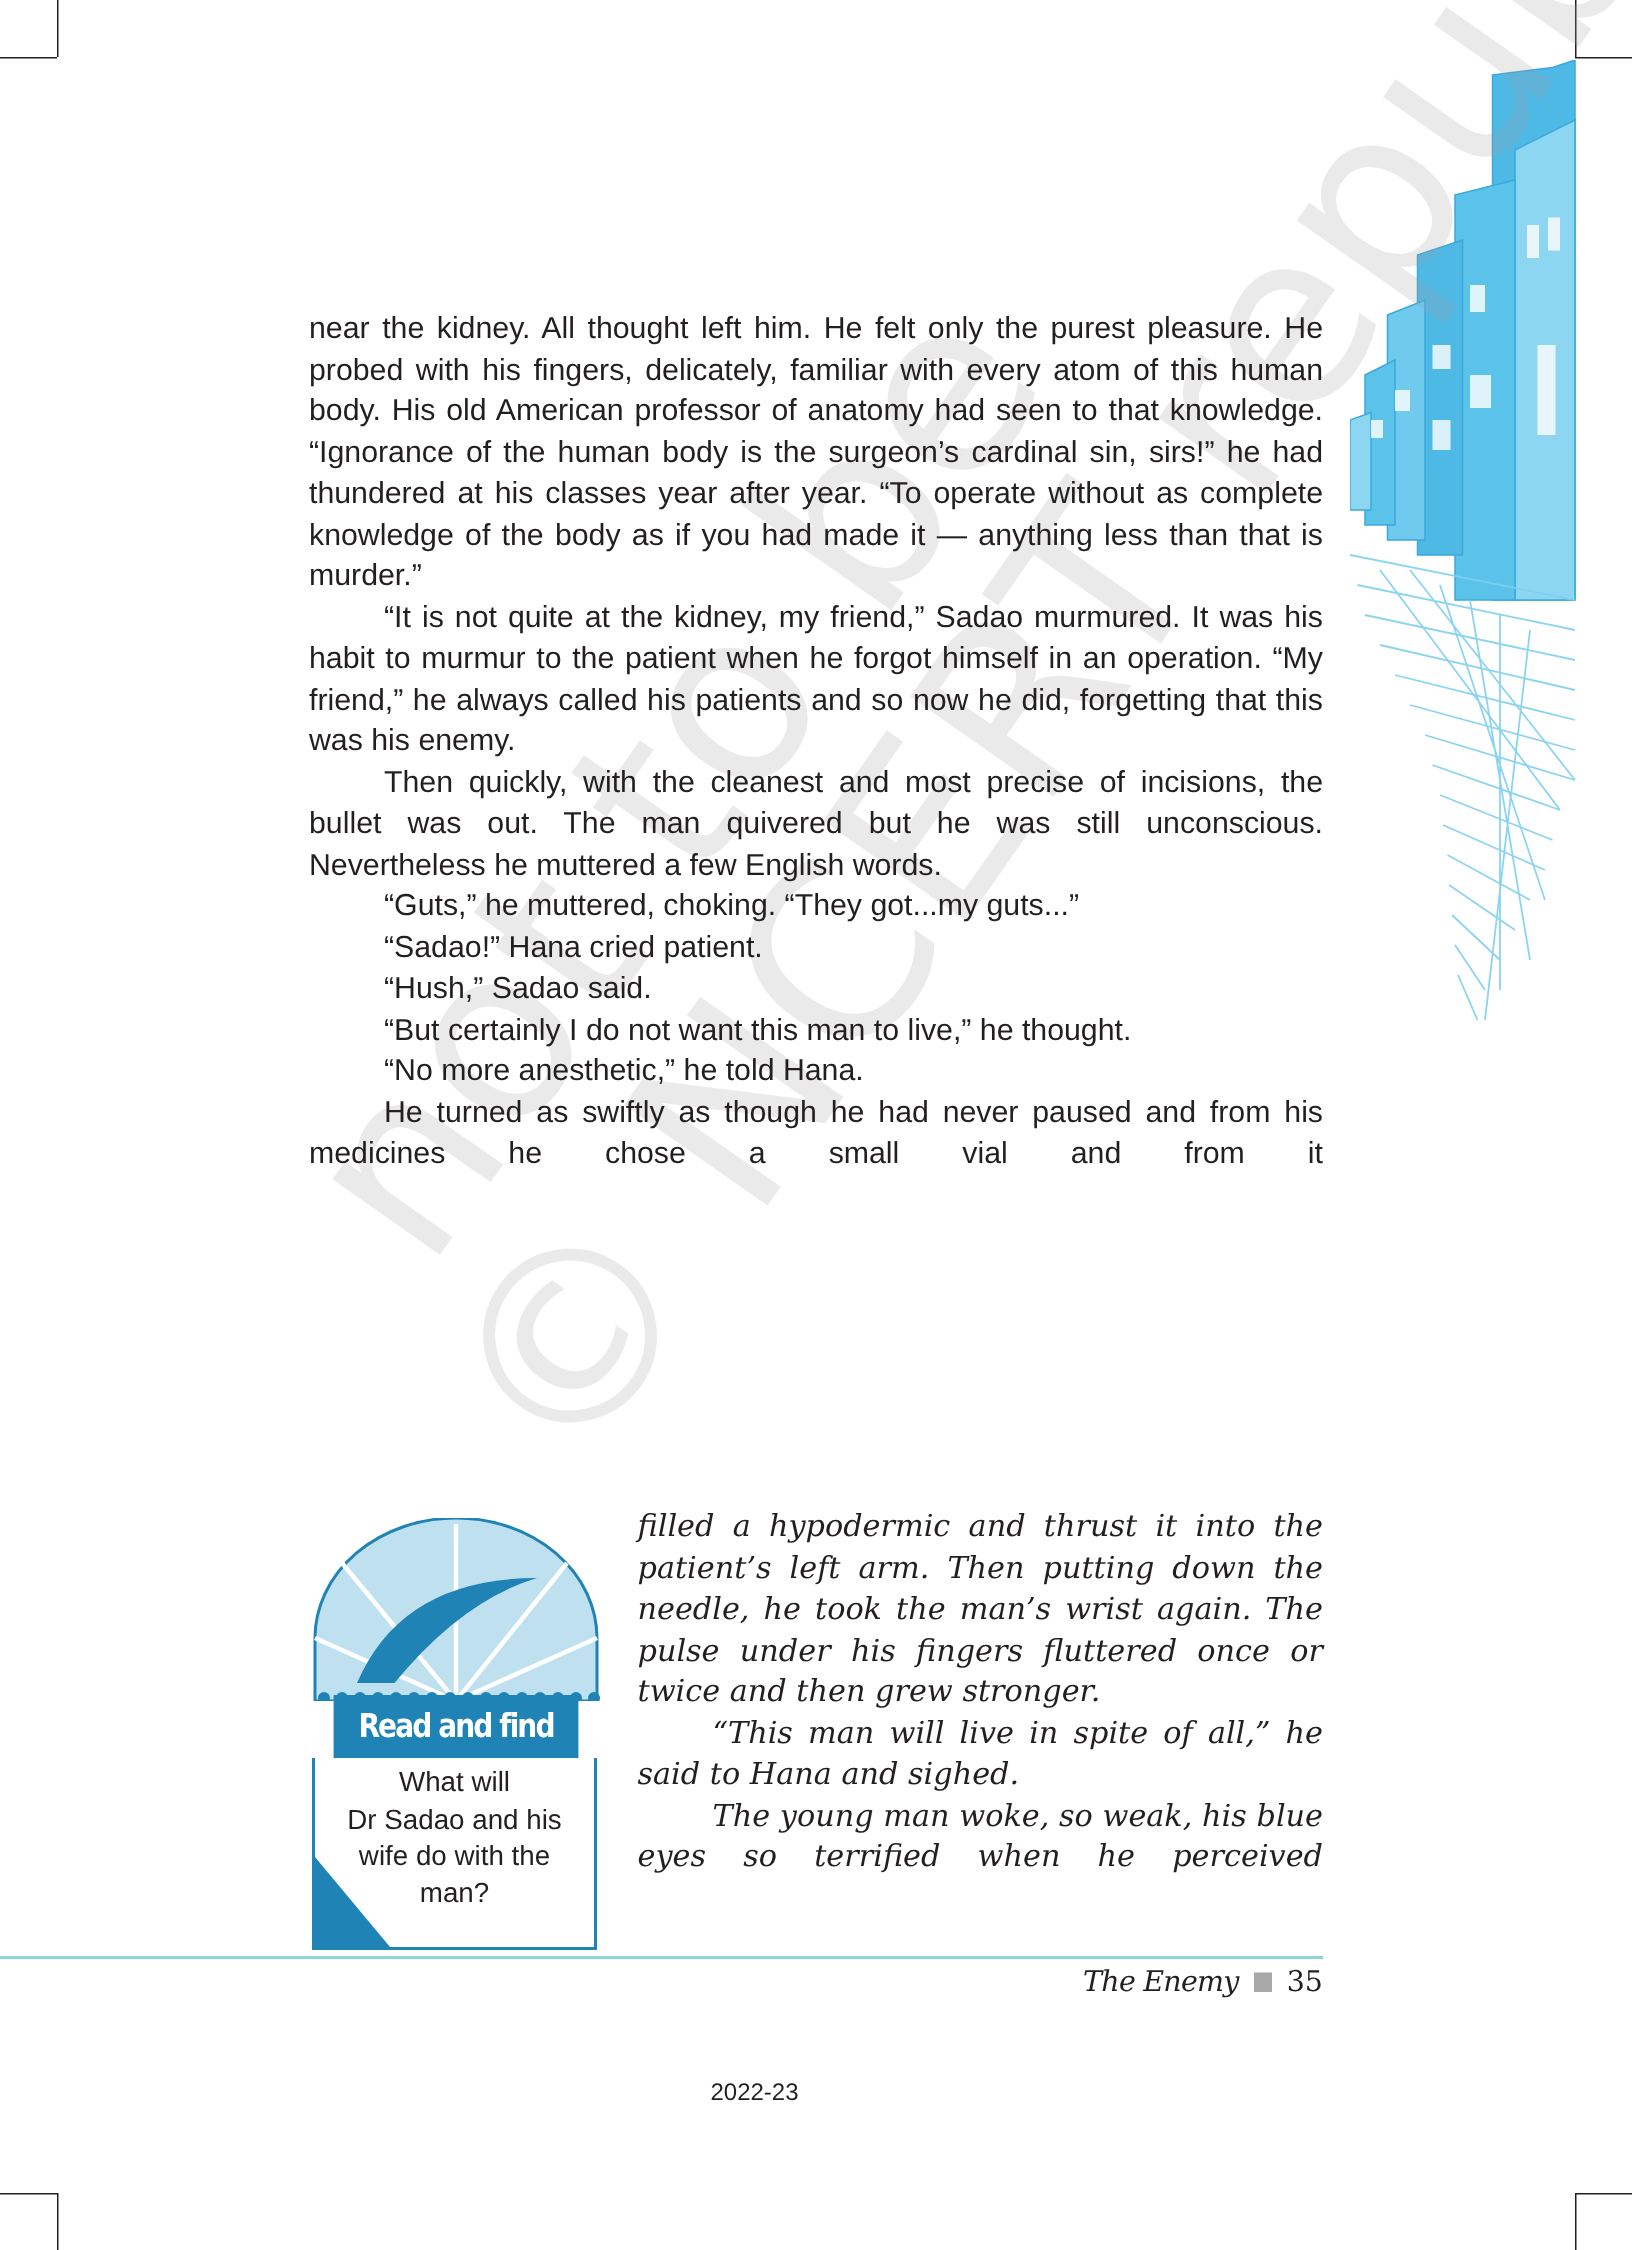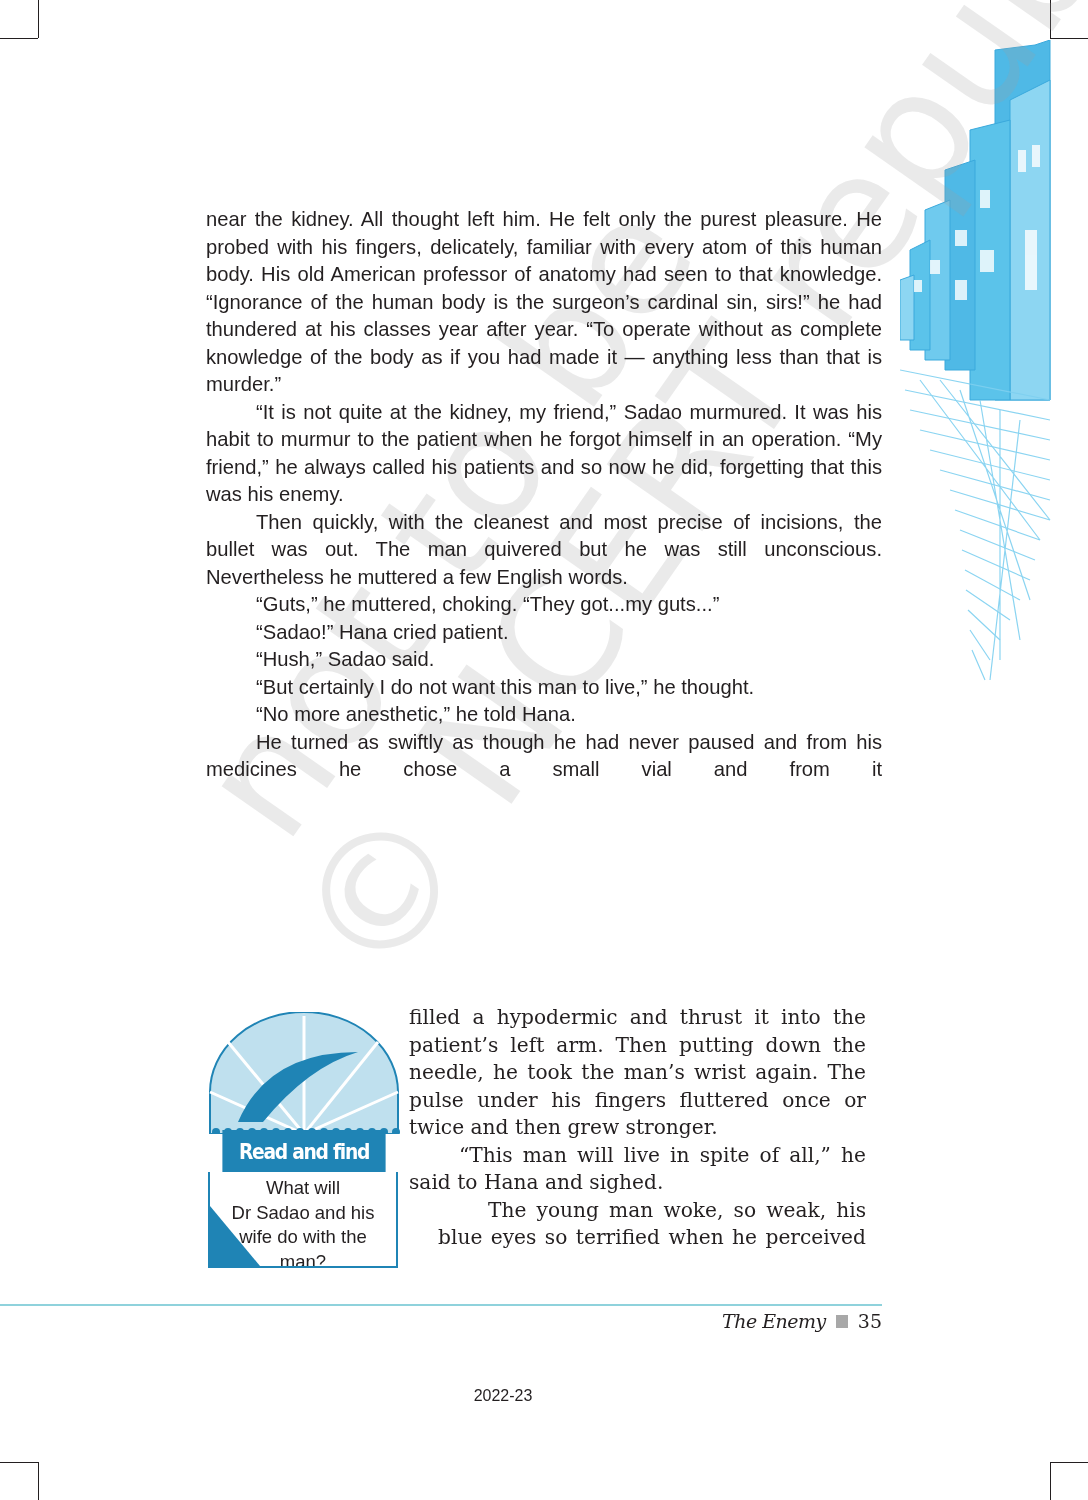--- a/index.html
+++ b/index.html
@@ -2,29 +2,29 @@
 <html><head>
 <meta charset="utf-8">
 <style>
   html, body { margin: 0; padding: 0; }
   body { width: 1088px; height: 1500px; background: #ffffff; position: relative; overflow: hidden; font-family: "DejaVu Serif", serif; color: #231f20; }
   .crop { position: absolute; background: #231f20; }
   .page-text { position: absolute; left: 206px; top: 206px; width: 676px; font-family: Liberation Sans, sans-serif; font-size: 20.2px; line-height: 27.5px; text-align: justify; }
   .page-text p { margin: 0; }
   .page-text p.indent { text-indent: 50px; }
   .page-text p.noindent { text-indent: 0; }
-  .wrap-col { position: absolute; left: 409px; top: 1004px; width: 457px; font-family: "DejaVu Serif", serif; font-size: 20.2px; line-height: 27.5px; text-align: justify; }
+  .wrap-col { position: absolute; left: 425px; top: 1004px; width: 457px; font-family: "DejaVu Serif", serif; font-size: 20.2px; line-height: 27.5px; text-align: justify; font-style: italic; }
   .wrap-col p { margin: 0; }
   .wrap-col p.indent { text-indent: 50px; }
   .watermark { position: absolute; left: 140px; top: 820px; font-family: "DejaVu Sans", sans-serif; font-size: 160px; color: rgba(160,160,160,0.22); transform: rotate(-55deg); transform-origin: left top; white-space: nowrap; pointer-events: none; line-height: 160px; }
   .watermark div { margin-left: 0; }
   .illustration { position: absolute; left: 900px; top: 40px; width: 152px; height: 650px; }
   .rf-box { position: absolute; left: 208px; top: 1012px; width: 192px; height: 265px; }
   .rf-title { position: absolute; left: 0; top: 118px; width: 192px; height: 42px; background: #1f84b5; color: #fff; font-family: "DejaVu Sans", sans-serif; font-weight: bold; font-size: 22px; line-height: 44px; text-align: center; letter-spacing: -1.5px; transform: scaleX(0.85); transform-origin: center; }
-  .rf-question { position: absolute; left: 0; top: 160px; width: 190px; height: 96px; border: 2px solid #1f84b5; border-top: none; background: #fff; font-family: "Liberation Sans", sans-serif; font-size: 18.5px; line-height: 24.5px; text-align: center; color: #231f20; box-sizing: border-box; padding-top: 4px; overflow: hidden; }
+  .rf-question { position: absolute; left: 0; top: 160px; width: 190px; height: 128px; border: 2px solid #1f84b5; border-top: none; background: #fff; font-family: "Liberation Sans", sans-serif; font-size: 18.5px; line-height: 24.5px; text-align: center; color: #231f20; box-sizing: border-box; padding-top: 4px; overflow: hidden; }
   .rf-question span { position: relative; z-index: 2; }
   .rf-corner { position: absolute; left: 0; bottom: 0; width: 0; height: 0; border-left: 50px solid #1f84b5; border-top: 60px solid transparent; z-index: 1; }
   .footer-rule { position: absolute; left: 0; top: 1304px; width: 882px; height: 2px; background: #8fd2dc; }
   .footer { position: absolute; top: 1309px; right: 206px; font-family: "DejaVu Serif", serif; font-size: 19px; line-height: 24px; display: flex; align-items: center; gap: 10px; }
   .footer .title { font-style: italic; letter-spacing: -0.5px; }
   .footer .sq { width: 12px; height: 13px; background: #a8a8a8; display: inline-block; }
   .year { position: absolute; top: 1387px; left: 0; width: 1006px; text-align: center; font-family: "Liberation Sans", sans-serif; font-size: 16px; color: #231f20; }
 </style>
 </head>
 <body>
@@ -78,21 +78,21 @@
   <p class="indent">“Sadao!” Hana cried patient.</p>
   <p class="indent">“Hush,” Sadao said.</p>
   <p class="indent">“But certainly I do not want this man to live,” he thought.</p>
   <p class="indent">“No more anesthetic,” he told Hana.</p>
   <p class="indent" style="text-align-last: justify;">He turned as swiftly as though he had never paused and from his medicines he chose a small vial and from it</p>
 </div>
 
 <div class="wrap-col">
   <p>filled a hypodermic and thrust it into the patient’s left arm. Then putting down the needle, he took the man’s wrist again. The pulse under his fingers fluttered once or twice and then grew stronger.</p>
   <p class="indent">“This man will live in spite of all,” he said to Hana and sighed.</p>
-  <p class="indent" style="text-align-last: justify; margin-left: 29px;">The young man woke, so weak, his blue eyes so terrified when he perceived</p>
+  <p class="indent" style="text-align-last: justify;">The young man woke, so weak, his blue eyes so terrified when he perceived</p>
 </div>
 
 <div class="rf-box">
   <svg width="192" height="122" viewBox="0 0 192 122" style="position:absolute;left:0;top:0;">
     <path d="M2,122 L2,80 A94,80 0 0 1 190,80 L190,122 Z" fill="#bfe0ee" stroke="#1f84b5" stroke-width="2"></path>
     <g stroke="#ffffff" stroke-width="3">
       <line x1="96" y1="122" x2="96" y2="4"></line>
       <line x1="96" y1="122" x2="20" y2="30"></line>
       <line x1="96" y1="122" x2="170" y2="30"></line>
       <line x1="96" y1="122" x2="2" y2="80"></line>

